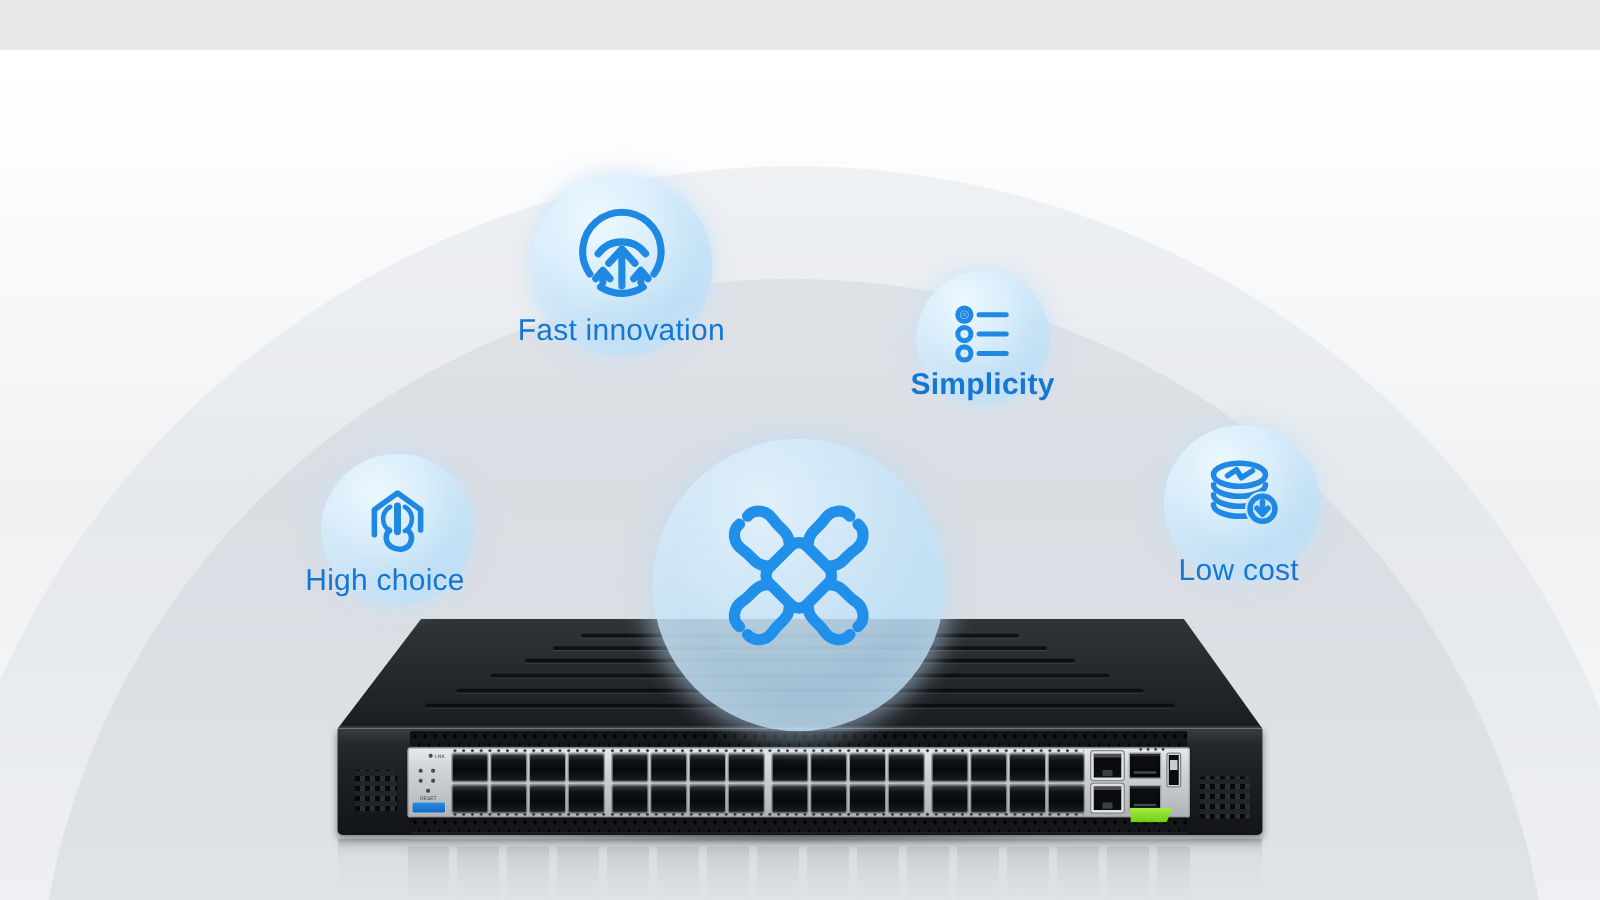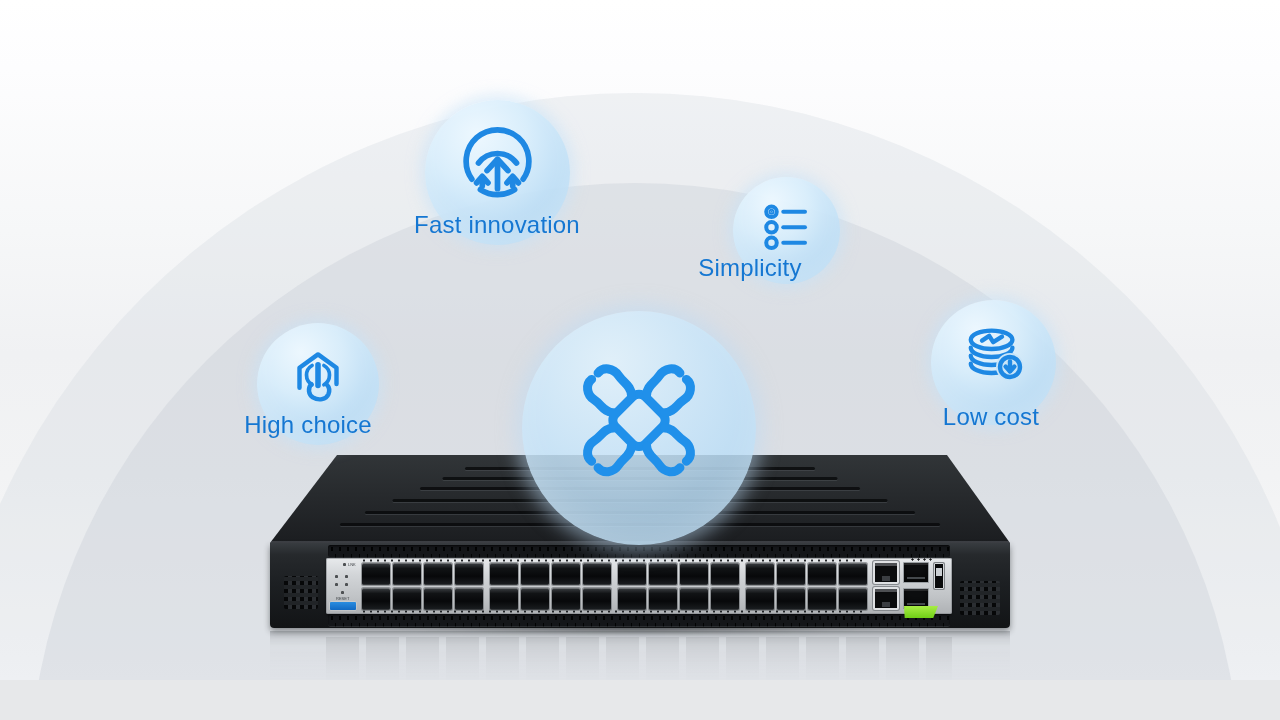--- a/index.html
+++ b/index.html
@@ -1,19 +1,20 @@
 <!DOCTYPE html>
 <html><head>
 <meta charset="utf-8">
 <style>
   html,body{margin:0;padding:0;background:#e7e8ea;}
   .stage{
     position:relative;width:1280px;height:680px;overflow:hidden;
     font-family:"Liberation Sans",sans-serif;
     background:linear-gradient(180deg,#ffffff 0%,#fdfdfe 10%,#f6f7f8 34%,#f0f1f3 52%,#f2f3f4 70%,#f8f8f9 90%,#fbfbfc 100%);
+    margin-top:40px;
   }
   
   .dome{position:absolute;border-radius:50%;z-index:0;}
   .dome-outer{left:-61px;top:93px;width:1392px;height:1392px;background:rgba(206,211,219,0.28);}
   .dome-inner{left:29px;top:183px;width:1212px;height:1212px;background:rgba(197,203,212,0.34);}
   
   .sw-shadow{position:absolute;left:278px;top:620px;width:724px;height:20px;z-index:1;
     background:radial-gradient(ellipse 50% 50% at 50% 40%,rgba(25,28,31,0.5),rgba(25,28,31,0) 70%);
     filter:blur(2px);}
   .switch{position:absolute;left:270px;top:455px;width:740px;height:173px;z-index:2;}
@@ -104,21 +105,21 @@
   .b-fast{left:425px;top:100px;width:145px;height:145px;}
   .b-simplicity{left:733px;top:177px;width:107px;height:107px;}
   .b-free{left:257px;top:323px;width:122px;height:122px;}
   .b-high{left:522px;top:311px;width:234px;height:234px;
     background:radial-gradient(circle at 38% 22%,rgba(225,242,252,0.88) 0%,rgba(198,228,249,0.85) 45%,rgba(166,210,242,0.82) 100%);
     box-shadow:0 0 18px 7px rgba(190,220,246,0.5),inset 0 -14px 30px rgba(255,255,255,0.2);}
   .b-low{left:931px;top:300px;width:125px;height:125px;}
   .feature-label{position:absolute;transform:translateX(-50%);white-space:nowrap;z-index:4;
     color:#1577d2;font-size:24px;letter-spacing:0.2px;}
   .l-fast{left:497px;top:211px;}
-  .l-simplicity{left:750px;top:254px;}
+  .l-simplicity{left:786px;top:254px;font-weight:bold;}
   .l-free{left:308px;top:411px;}
   .l-high{left:638px;top:466px;font-size:27px;color:#1f82dd;text-shadow:0 0 10px rgba(160,210,250,0.55);}
   .l-low{left:991px;top:403px;}
 </style>
 </head>
 <body>
 
 <div class="stage">
 
   <div class="dome dome-outer"></div>

